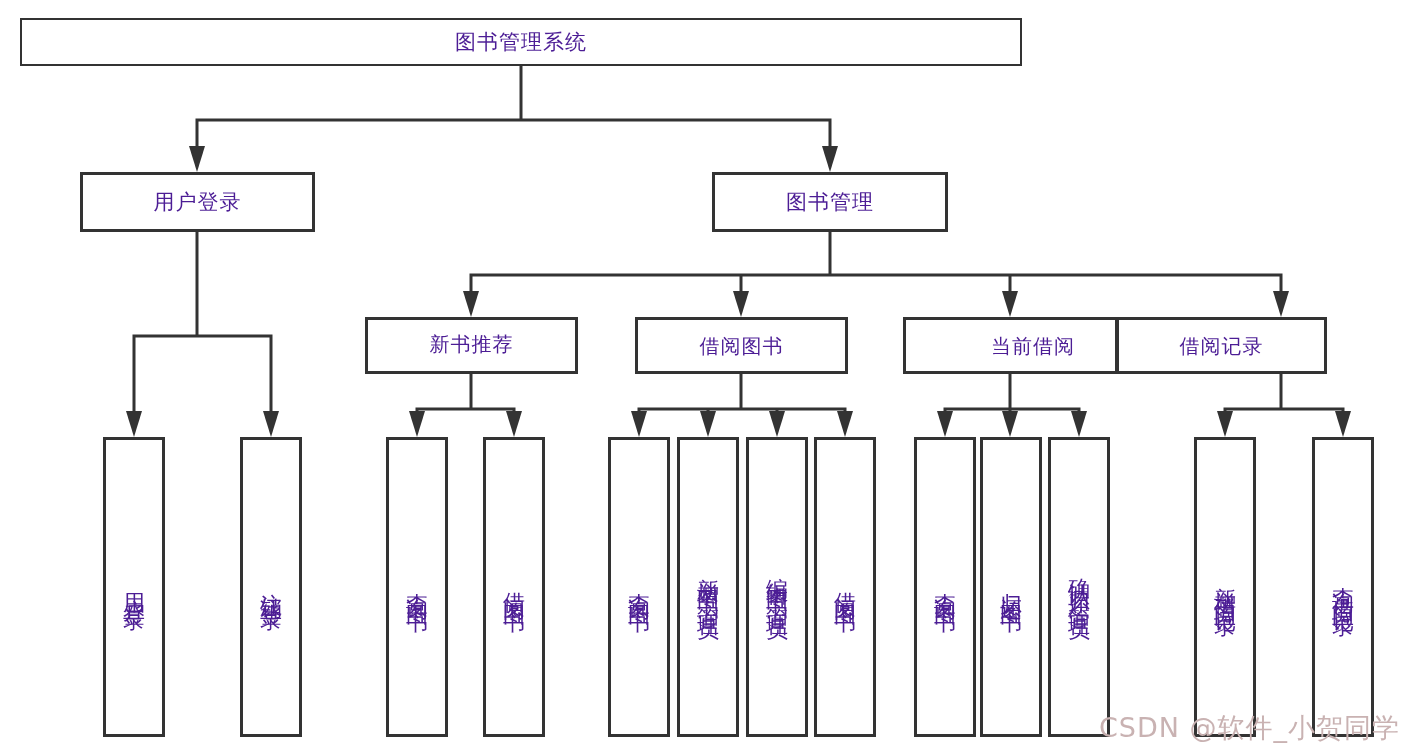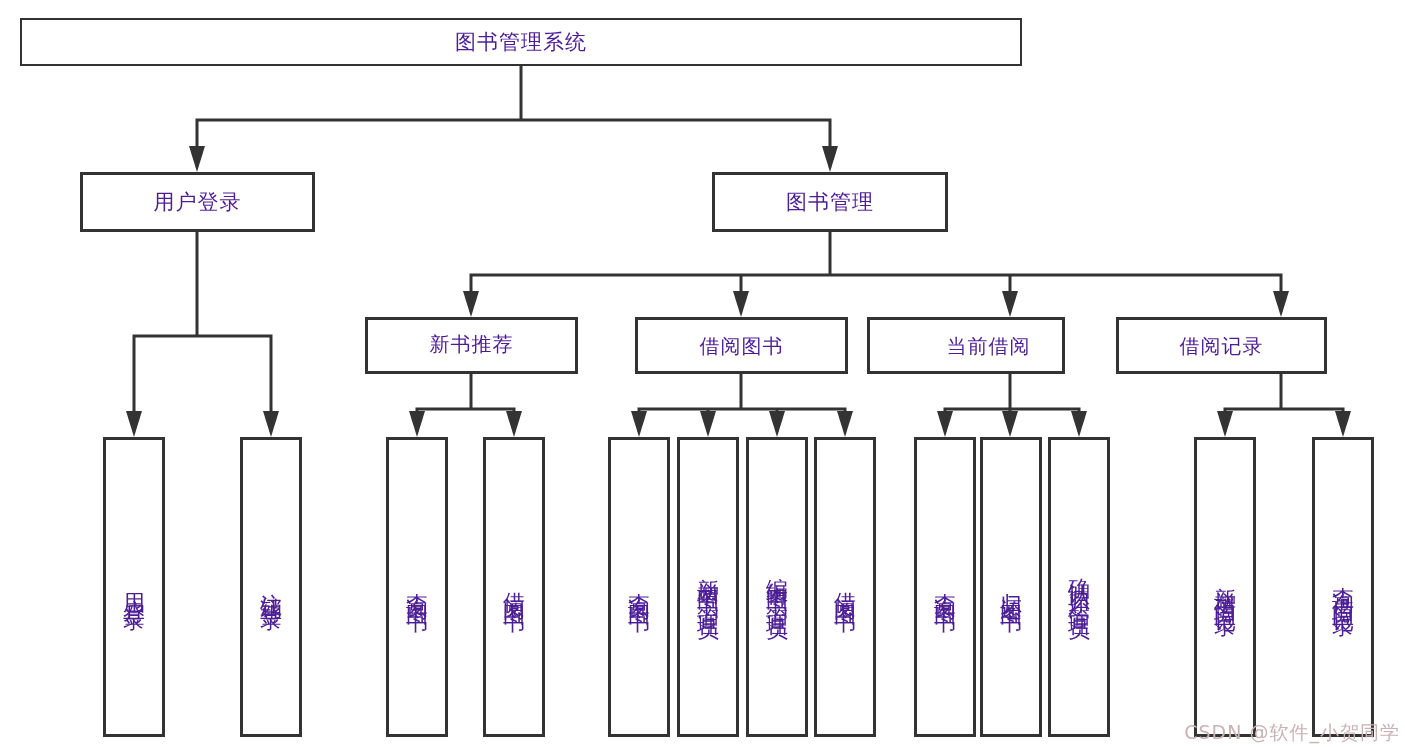--- a/index.html
+++ b/index.html
@@ -50,21 +50,21 @@
   .vtext {
     writing-mode: vertical-rl;
     text-orientation: mixed;
     letter-spacing: 6px;
     line-height: 1;
   }
   #watermark {
     position: absolute;
     right: 5px;
     bottom: 1px;
-    font-size: 19px;
+    font-size: 27px;
     color: #c9b2b2;
     letter-spacing: 1px;
     white-space: nowrap;
     z-index: 5;
   }
 </style>
 </head>
 <body>
 
 <div id="stage">
@@ -135,21 +135,21 @@
   <div class="box lvl2" style="left:712px; width:236px;">
     <span>图书管理</span>
   </div>
 
   <div class="box lvl3" style="left:365px; width:213px;font-family:Liberation Mono, monospace;">
     <span>新书推荐</span>
   </div>
   <div class="box lvl3" style="left:635px; width:213px;">
     <span>借阅图书</span>
   </div>
-  <div class="box lvl3" style="left:867px; width:198px;padding-left:45px;">
+  <div class="box lvl3" style="left:903px; width:215px;padding-left:45px;">
     <span>当前借阅</span>
   </div>
   <div class="box lvl3" style="left:1116px; width:211px;">
     <span>借阅记录</span>
   </div>
 
   <div class="box leaf" style="left:103px;">
     <span class="vtext">用户登录</span>
   </div>
   <div class="box leaf" style="left:240px;">

